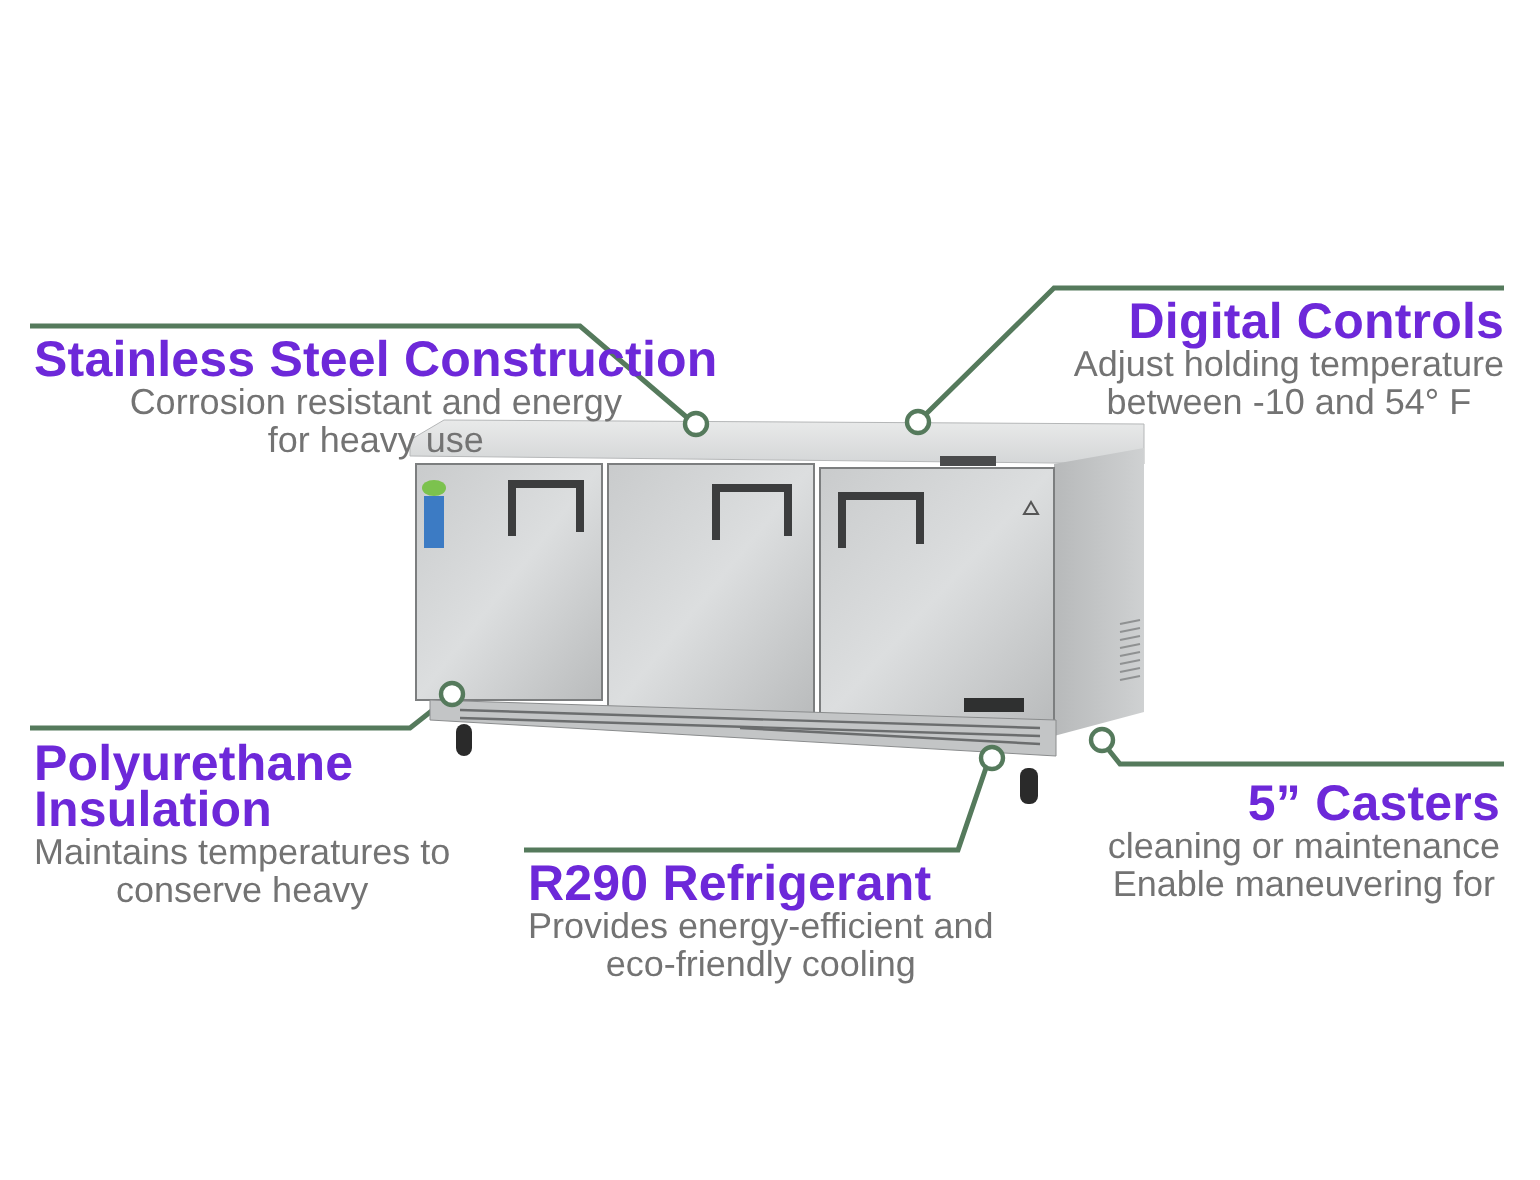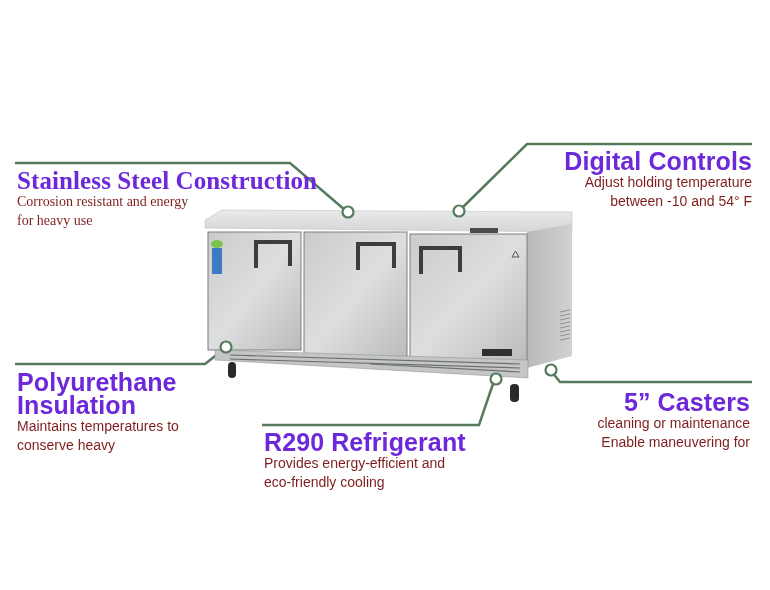--- a/index.html
+++ b/index.html
@@ -1,19 +1,19 @@
 <!DOCTYPE html>
 <html><head>
 <meta charset="utf-8">
 <style>
   html,body{margin:0;padding:0;background:#ffffff;}
   body{width:770px;height:590px;position:relative;overflow:hidden;font-family:"Liberation Sans","DejaVu Sans",sans-serif;}
   .callout{position:absolute;}
   .title{color:#6d28d9;font-weight:bold;font-size:25px;line-height:23px;letter-spacing:0.1px;}
-  .desc{color:#7f1d1d;font-size:14px;line-height:19px;}
+  .desc{color:#737373;font-size:18px;line-height:19px;text-align:center;}
   .right{text-align:right;}
   svg.lines{position:absolute;left:0;top:0;}
   .fridge{position:absolute;}
 </style>
 </head>
 <body>
 
 <svg class="lines" width="770" height="590">
   <g stroke="#557a5c" stroke-width="2.5" fill="none">
 
@@ -94,21 +94,21 @@
 
   <g fill="#ffffff" stroke="#557a5c" stroke-width="2.2">
     <circle cx="348" cy="212" r="5.5"></circle>
     <circle cx="459" cy="211" r="5.5"></circle>
     <circle cx="226" cy="347" r="5.5"></circle>
     <circle cx="496" cy="379" r="5.5"></circle>
     <circle cx="551" cy="370" r="5.5"></circle>
   </g>
 </svg>
 
-<div class="callout" style="left:17px;top:169px;font-family:Liberation Serif, serif;">
+<div class="callout" style="left:17px;top:169px;">
   <div class="title">Stainless Steel Construction</div>
   <div class="desc">Corrosion resistant and energy</div>
   <div class="desc">for heavy use</div>
 </div>
 
 <div class="callout right" style="right:18px;top:150px;">
   <div class="title">Digital Controls</div>
   <div class="desc">Adjust holding temperature</div>
   <div class="desc">between -10 and 54° F</div>
 </div>

